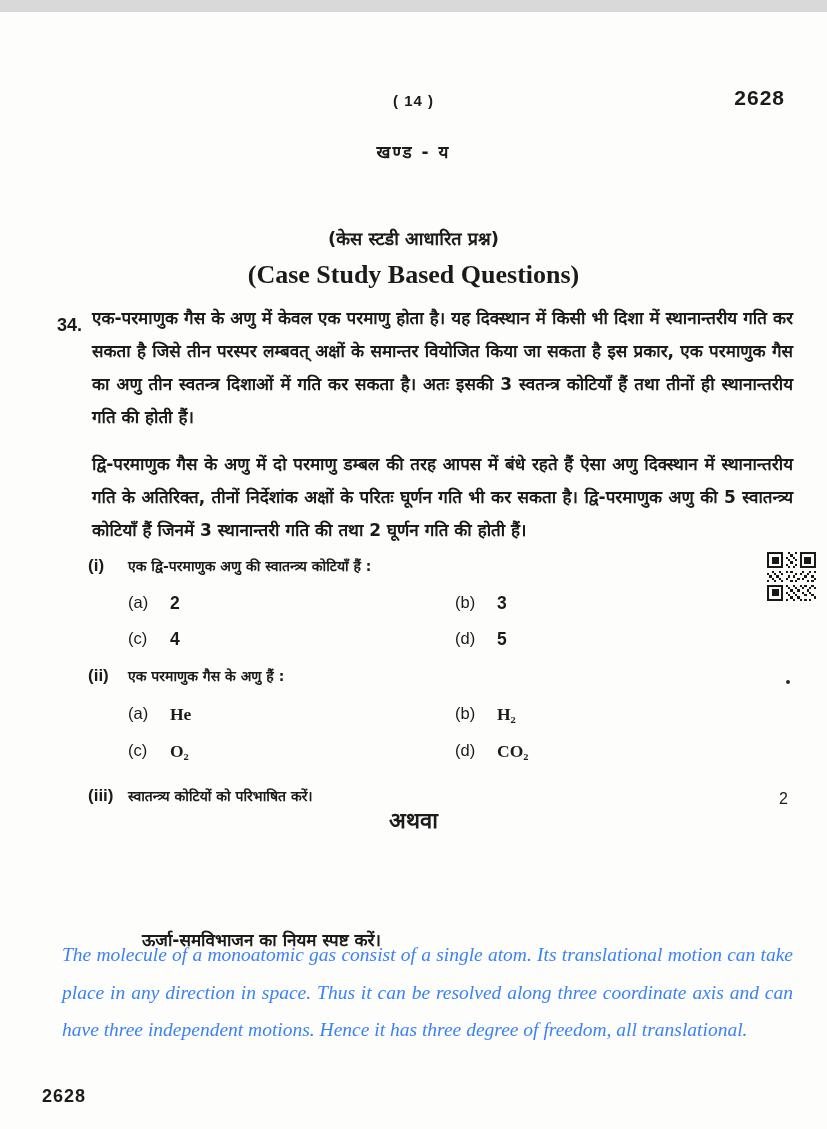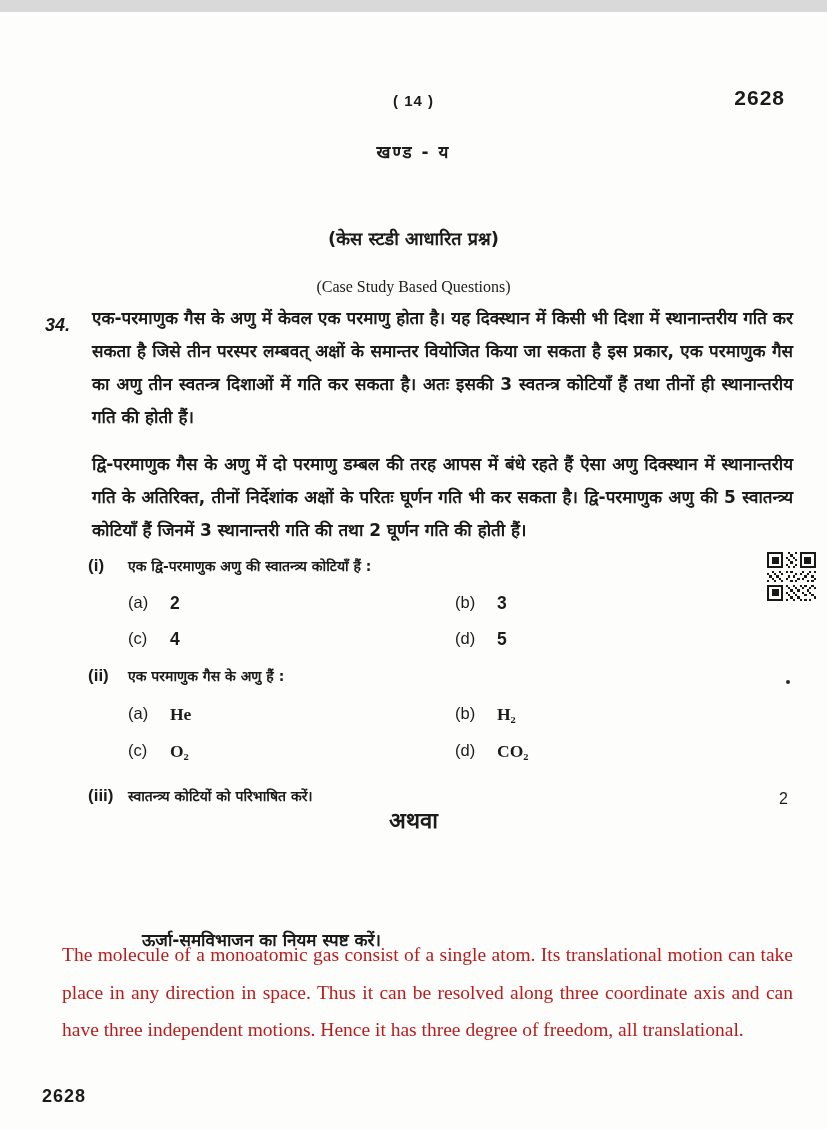--- a/index.html
+++ b/index.html
@@ -11,23 +11,23 @@
   .center{left:0;right:0;text-align:center;}
   .hindi{font-family:"DejaVu Sans","Liberation Sans",sans-serif;}
   .sans{font-family:"Liberation Sans","DejaVu Sans",sans-serif;}
   .serif{font-family:"Liberation Serif","DejaVu Serif",serif;}
 
   .page-number{top:80px;font-size:15px;font-weight:bold;letter-spacing:1px;}
   .code-top{top:74px;right:42px;font-size:21px;font-weight:bold;letter-spacing:1px;}
   .section-hindi{top:128px;font-size:17px;font-weight:bold;letter-spacing:2px;}
   .section-english{top:169px;font-size:19px;font-weight:bold;letter-spacing:0.5px;}
   .subtitle-hindi{top:214px;font-size:18px;font-weight:bold;}
-  .subtitle-english{top:266px;font-size:16px;font-weight:normal;}
+  .subtitle-english{top:248px;font-size:26px;font-weight:bold;}
 
-  .q-number{left:45px;top:303px;font-size:18px;font-weight:bold;font-style:italic;}
+  .q-number{left:57px;top:303px;font-size:18px;font-weight:bold;}
   .q-para{left:92px;width:701px;font-size:17px;line-height:33px;
           font-weight:600;text-align:justify;text-align-last:left;}
   .q-para-1{top:290px;}
   .q-para-2{top:436px;}
 
   .sub-num{left:88px;font-size:17px;font-weight:600;}
   .sub-text{left:128px;font-size:14px;font-weight:600;white-space:nowrap;}
   .sub-i{top:544px;}  .sub-ii{top:654px;}  .sub-iii{top:774px;}
 
   .opt-label{font-size:16.5px;font-weight:500;}
@@ -37,21 +37,21 @@
   .row-i-1{top:581px;} .row-i-2{top:617px;}
   .row-ii-1{top:692px;} .row-ii-2{top:729px;}
 
   .marks{left:779px;top:778px;font-size:16px;}
   .ink-dot{left:786px;top:668px;width:4px;height:4px;background:#2a2a2a;border-radius:50%;}
 
   .or-label{top:792px;font-size:22px;font-weight:bold;}
   .or-text{left:142px;top:916px;font-size:17px;font-weight:600;white-space:nowrap;}
 
   .english-para{left:62px;top:924px;width:731px;font-size:19.5px;line-height:37.5px;
-                color:#b91c1c;text-align:justify;text-align-last:left;}
+                color:#3b82f6;text-align:justify;text-align-last:left;font-style:italic;}
 
   .code-bottom{left:42px;top:1074px;font-size:18px;font-weight:bold;letter-spacing:1px;}
 
   .qr{left:767px;top:540px;width:49px;height:49px;}
   .qr svg{width:100%;height:100%;display:block;}
 </style>
 </head>
 <body>
 
 <div class="page">

